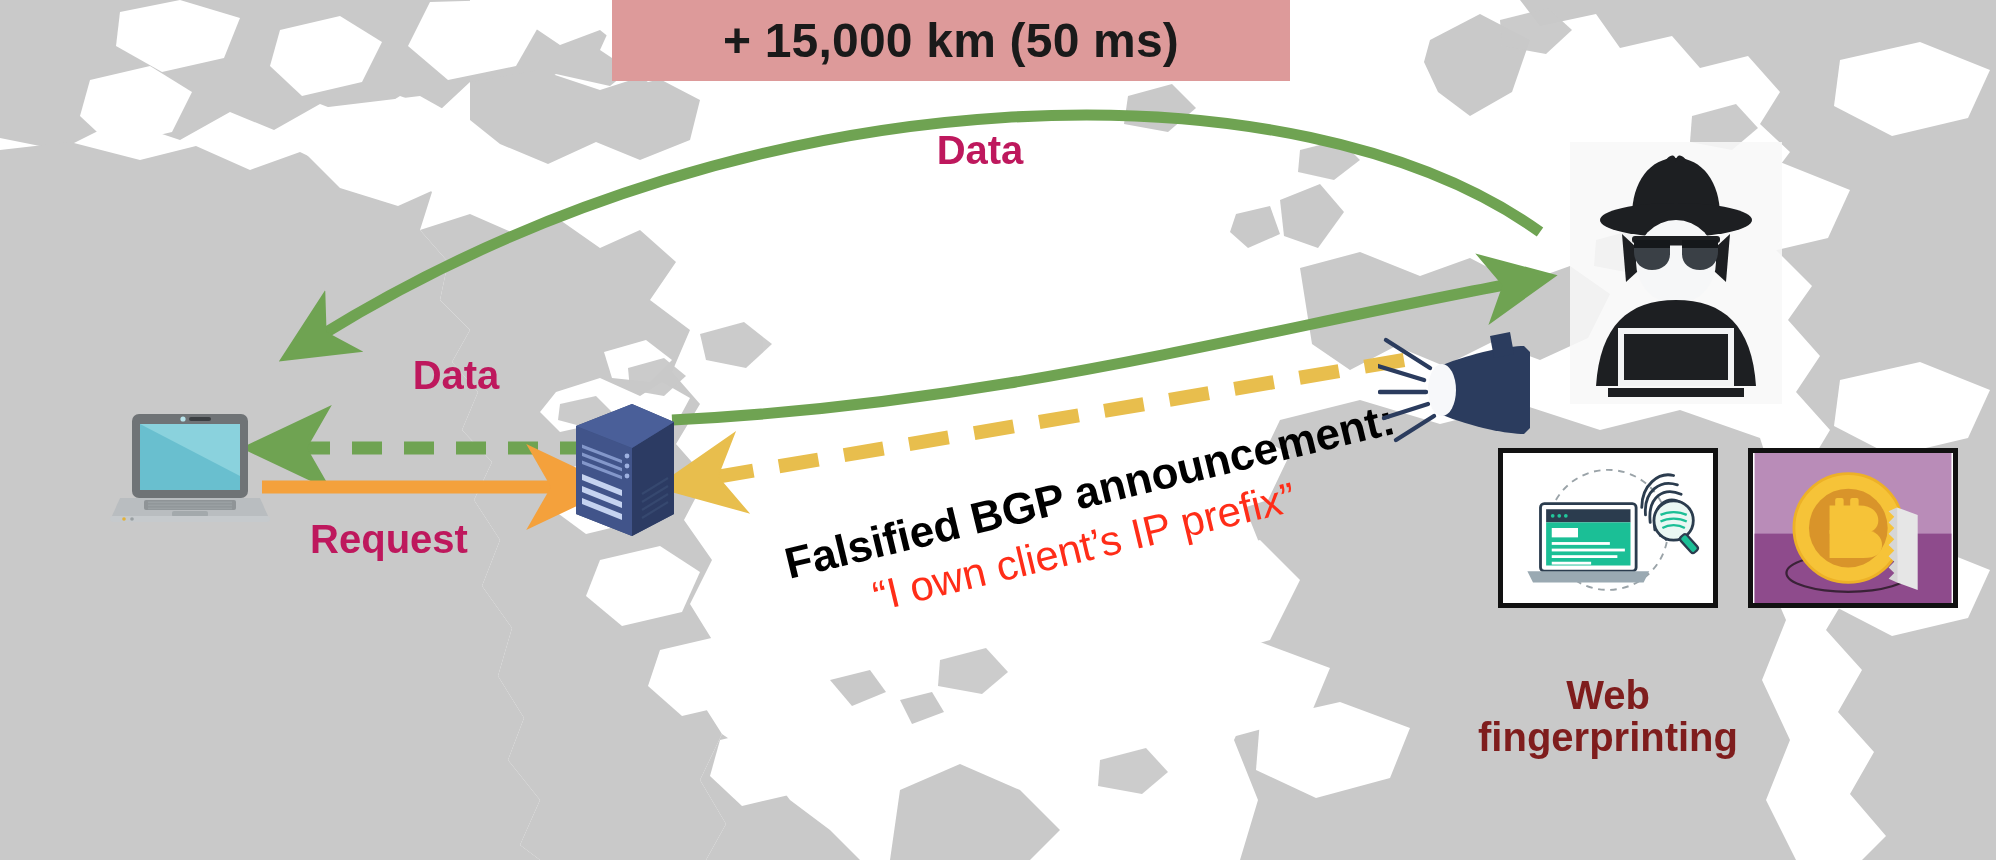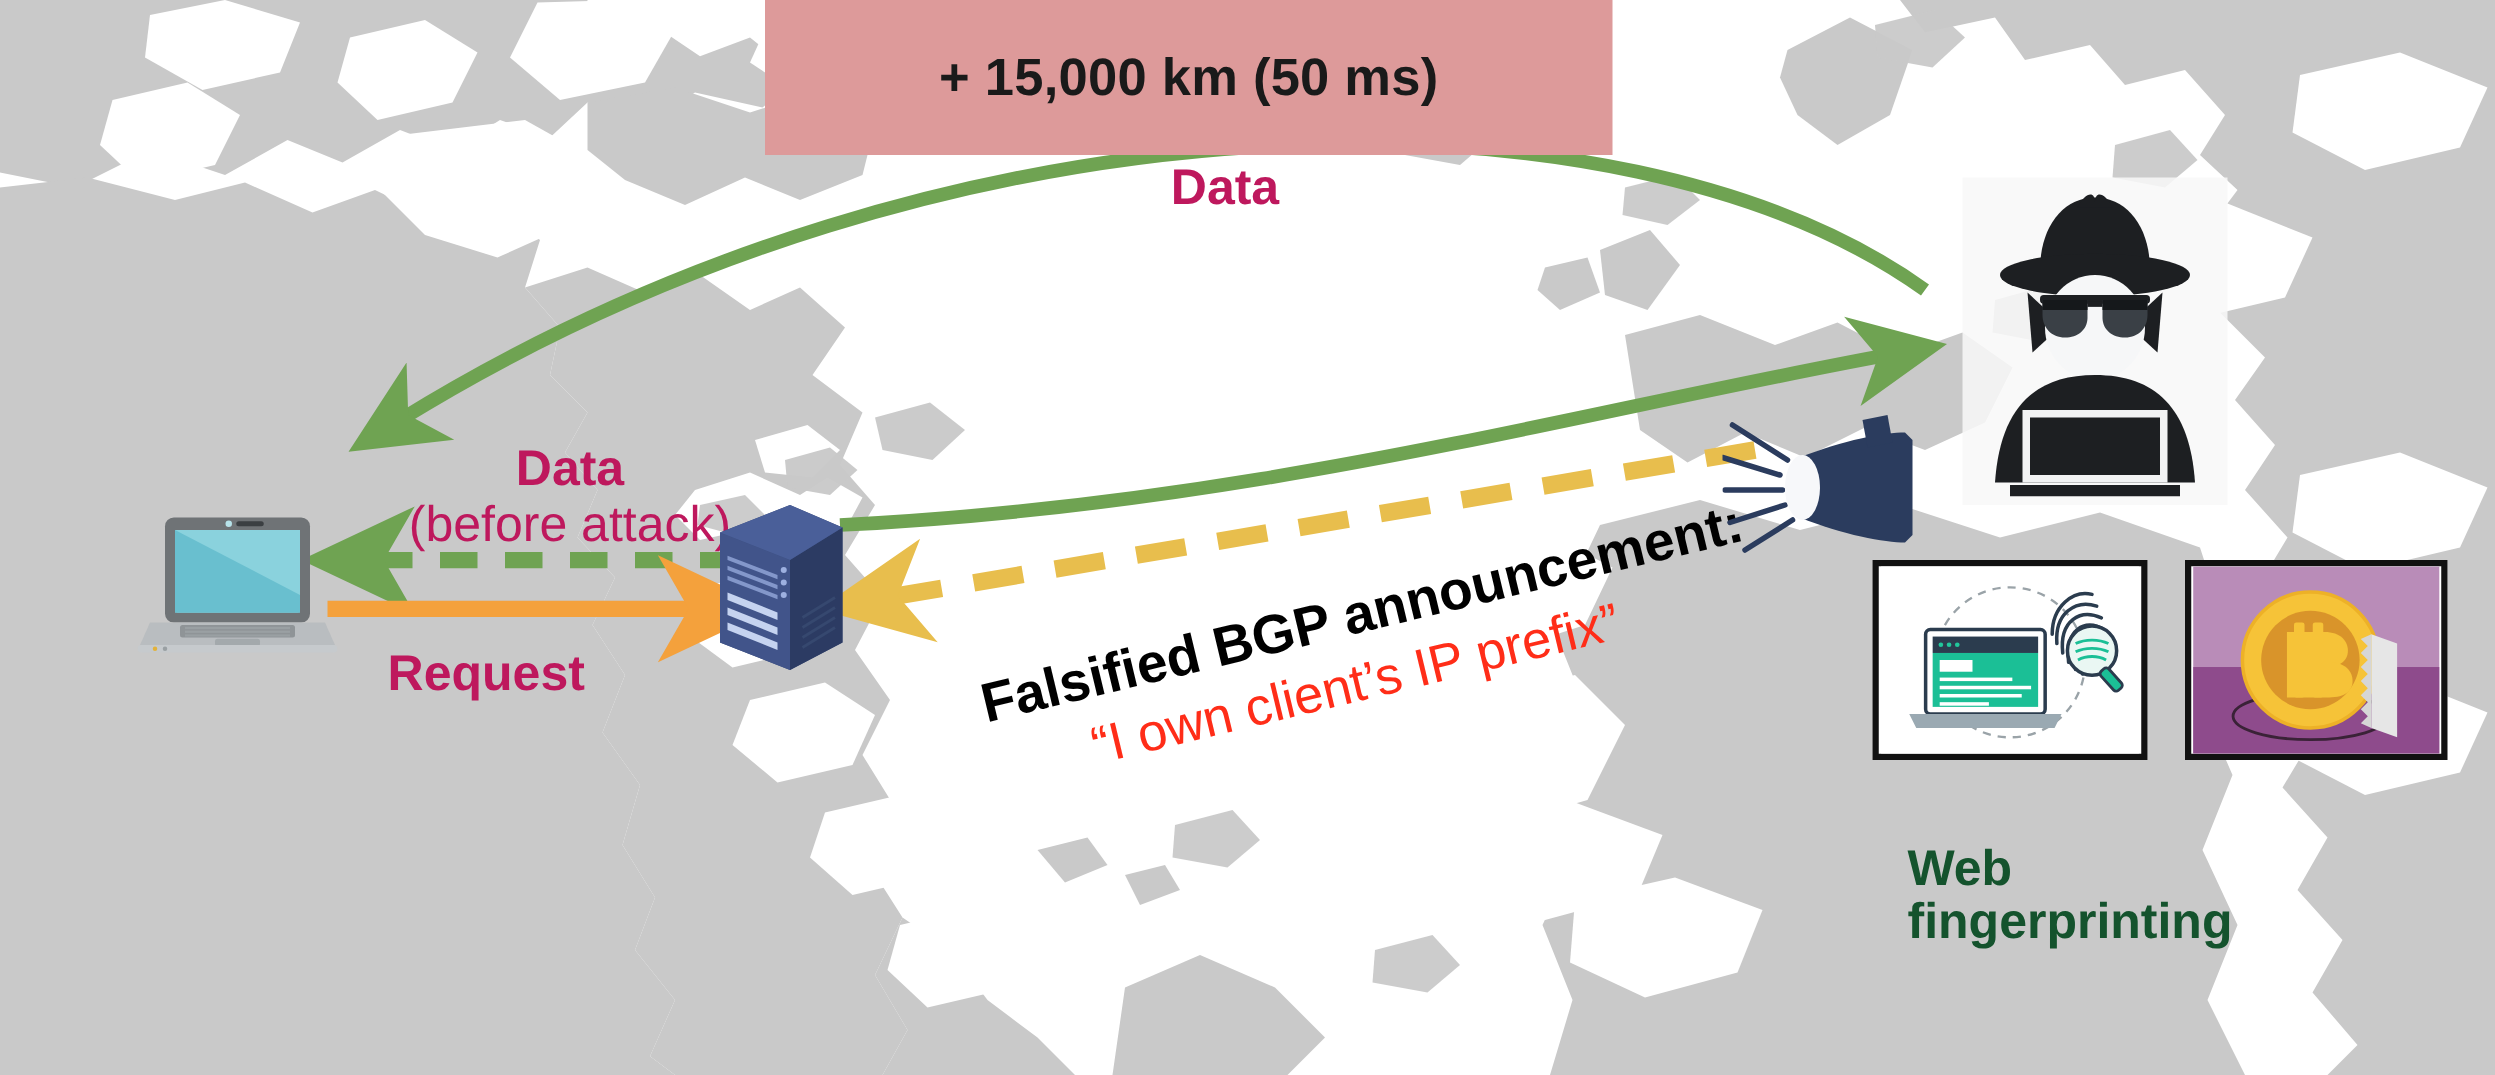--- a/index.html
+++ b/index.html
@@ -61,26 +61,26 @@
     font-weight: normal;
     font-size: 42px;
     color: #ff2d18;
     white-space: nowrap;
     display: block;
     margin-top: 4px;
     margin-left: 78px;
   }
   .redcap {
     position: absolute;
-    color: #14532d;
+    color: #7f1d1d;
     font-weight: bold;
     font-size: 40px;
     line-height: 1.05;
+    text-align: center;
     white-space: pre-line;
-    margin-left: 48px;
   }
   .thumb {
     position: absolute;
     border: 5px solid #111111;
     box-sizing: border-box;
     overflow: hidden;
     background: #ffffff;
   }
   .hacker-box {
     position: absolute;
@@ -217,31 +217,30 @@
 
     <g>
       <path d="M262,487 L560,487" fill="none" stroke="#f4a13c" stroke-width="13" marker-end="url(#orghead)"></path>
     </g>
 
     <g>
       <path d="M1404,360 L710,478" fill="none" stroke="#e8be4d" stroke-width="14" stroke-dasharray="40 26" marker-end="url(#ylwhead)"></path>
     </g>
   </svg>
 
-  <div class="banner" style="left:612px; top:0px; width:678px; height:124px; font-size:42px;justify-content:center;">
+  <div class="banner" style="left:612px; top:0px; width:678px; height:81px; font-size:48px;justify-content:center;">
     <span>+ 15,000 km (50 ms)</span>
   </div>
 
   <div class="lbl" style="left:830px; top:128px; width:300px; font-size:40px;">
     <span>Data</span>
   </div>
 
   <div class="lbl" style="left:306px; top:353px; width:300px; font-size:40px;">
     <span>Data</span>
-    <span class="sub">(before attack)</span>
   </div>
 
   <div class="lbl" style="left:264px; top:517px; width:250px; font-size:40px;">
     <span>Request</span>
   </div>
 
   <div class="rot-wrap" style="left:780px; top:540px; transform: rotate(-13.5deg);">
     <span class="bgp-main">Falsified BGP announcement:</span>
     <span class="bgp-quote">“I own client’s IP prefix”</span>
   </div>

